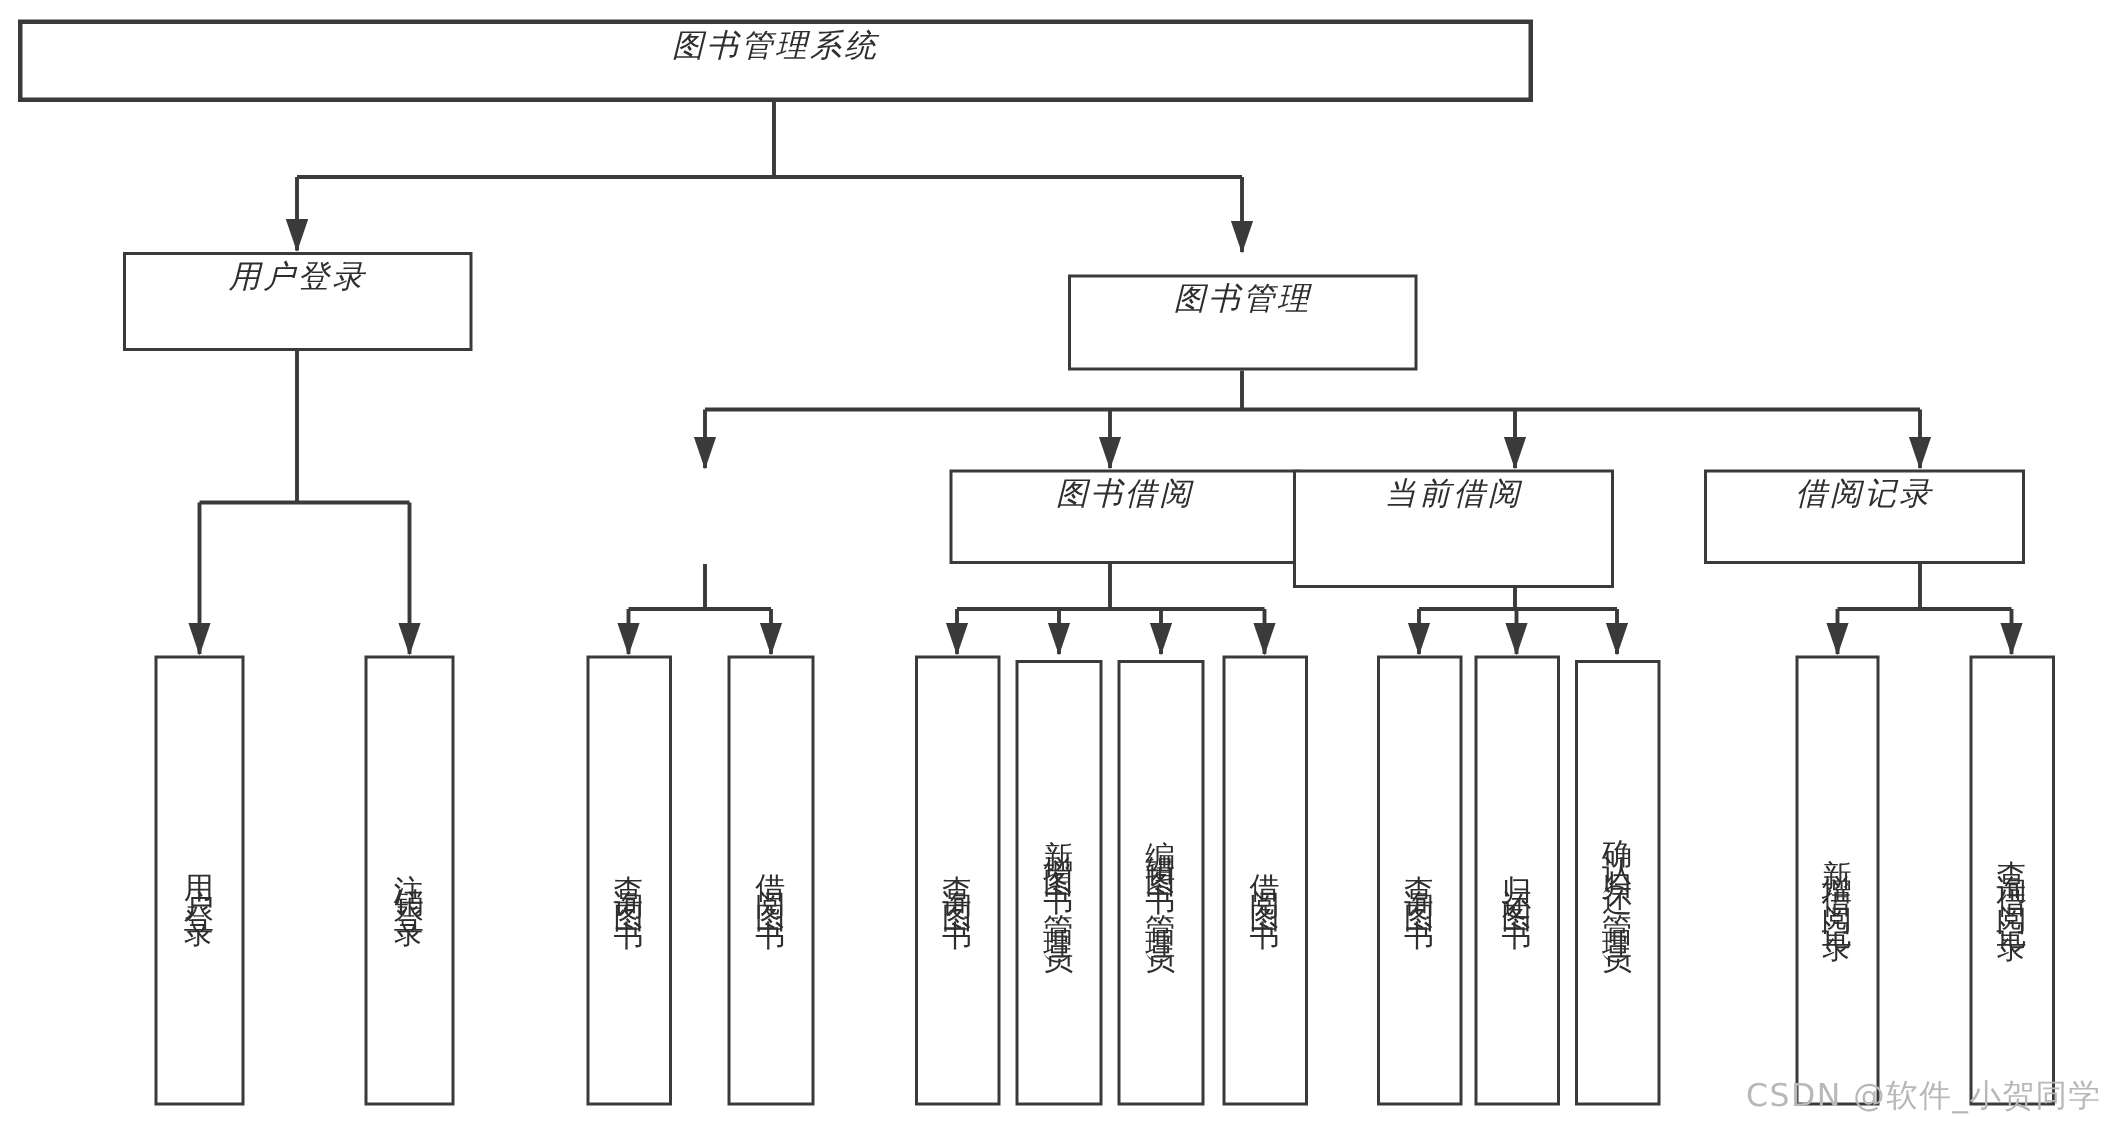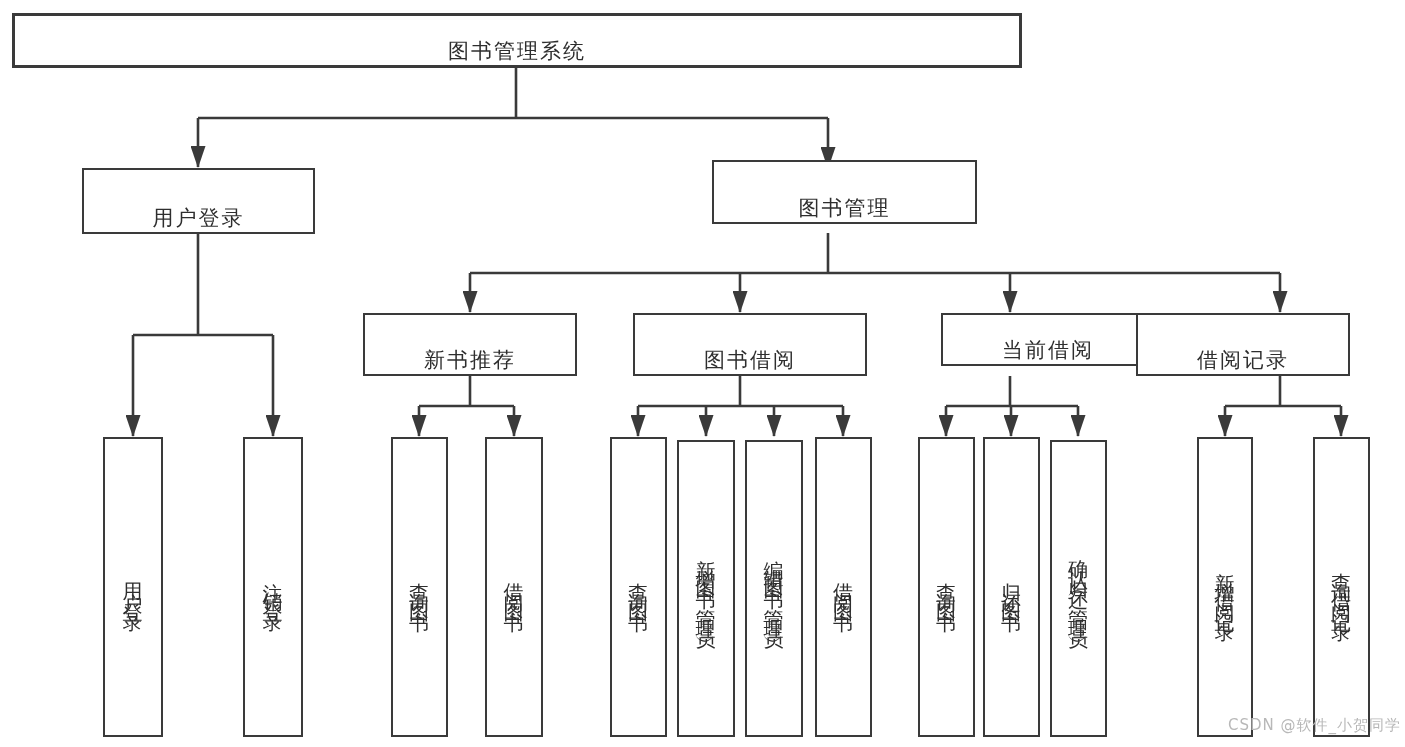--- a/index.html
+++ b/index.html
@@ -18,44 +18,45 @@
     color:var(--text);
     overflow:hidden;
   }
   .connectors{position:absolute;left:0;top:0;width:1405px;height:747px;}
   .connectors path,.connectors line{stroke:var(--line);stroke-width:2.6;fill:none;}
   .connectors .head{fill:var(--line);stroke:none;}
   .node{
     position:absolute;
     background:#fff;
     border:2px solid var(--border);
-    display:flex;align-items:flex-end;justify-content:center;
+    display:flex;align-items:flex-start;justify-content:center;
     box-sizing:border-box;
     font-size:21px;letter-spacing:2px;
     white-space:nowrap;
+    font-style:italic;
   }
   .node.root{border-width:3px;font-size:21px;}
   .leaf{
     position:absolute;
     background:#fff;
     border:2px solid var(--border);
     display:flex;align-items:center;justify-content:center;
     box-sizing:border-box;
   }
   .leaf .vtext{
     writing-mode:vertical-rl;
     text-orientation:mixed;
     font-size:20px;
     letter-spacing:10px;
     line-height:1;
   }
   .watermark{
     position:absolute;
     right:4px;top:716px;
-    font-size:15px;
+    font-size:21px;
     letter-spacing:1px;
     color:var(--watermark);
     z-index:5;
     white-space:nowrap;
     margin-left:47px;
   }
 </style>
 </head>
 <body>
 
@@ -116,31 +117,28 @@
     </g>
   </svg>
 
   <div class="node root" style="left:12px;top:13px;width:1010px;height:55px;">
     <span>图书管理系统</span>
   </div>
 
   <div class="node" style="left:82px;top:168px;width:233px;height:66px;">
     <span>用户登录</span>
   </div>
-  <div class="node" style="left:712px;top:160px;width:265px;height:64px;">
+  <div class="node" style="left:712px;top:183px;width:233px;height:64px;">
     <span>图书管理</span>
   </div>
 
-  <div class="node" style="left:363px;top:313px;width:214px;height:63px;">
-    <span>新书推荐</span>
-  </div>
   <div class="node" style="left:633px;top:313px;width:234px;height:63px;">
     <span>图书借阅</span>
   </div>
-  <div class="node" style="left:941px;top:313px;width:214px;height:53px;">
+  <div class="node" style="left:862px;top:313px;width:214px;height:79px;">
     <span>当前借阅</span>
   </div>
   <div class="node" style="left:1136px;top:313px;width:214px;height:63px;">
     <span>借阅记录</span>
   </div>
 
   <div class="leaf" style="left:103px;top:437px;width:60px;height:300px;">
     <span class="vtext">用户登录</span>
   </div>
   <div class="leaf" style="left:243px;top:437px;width:60px;height:300px;">

